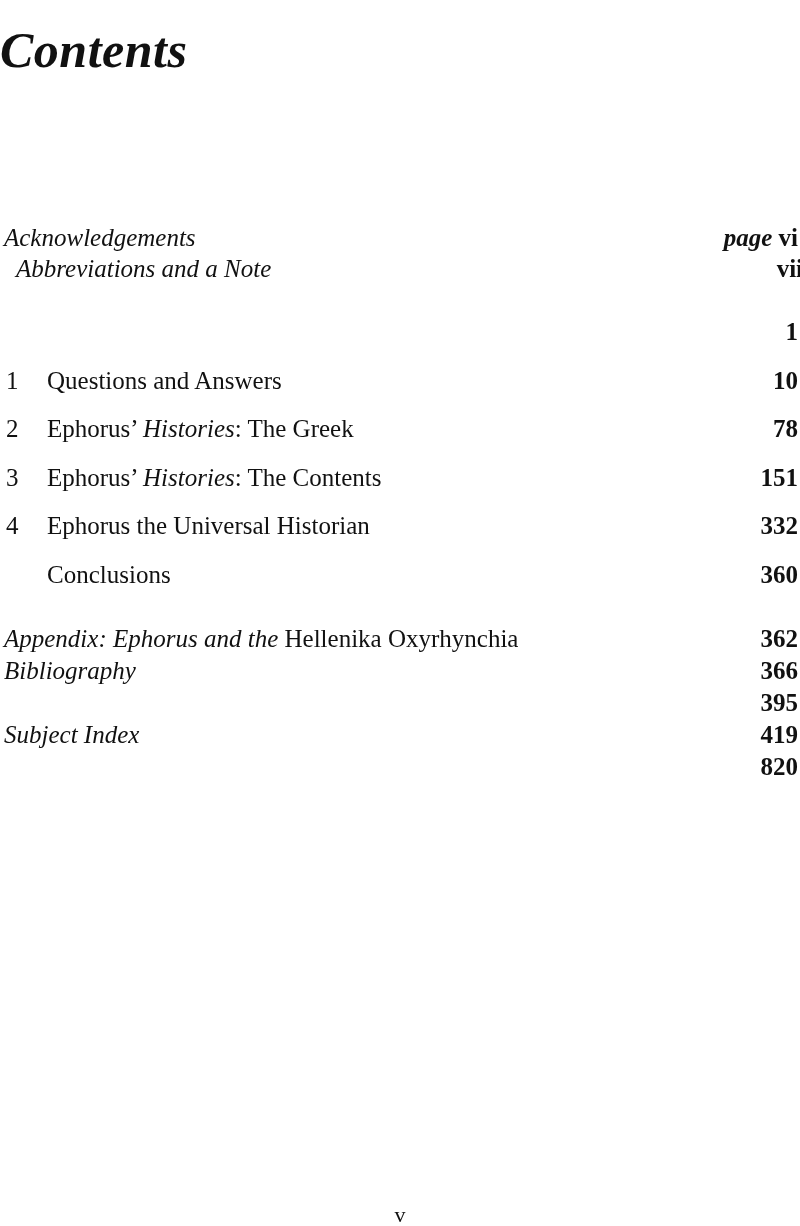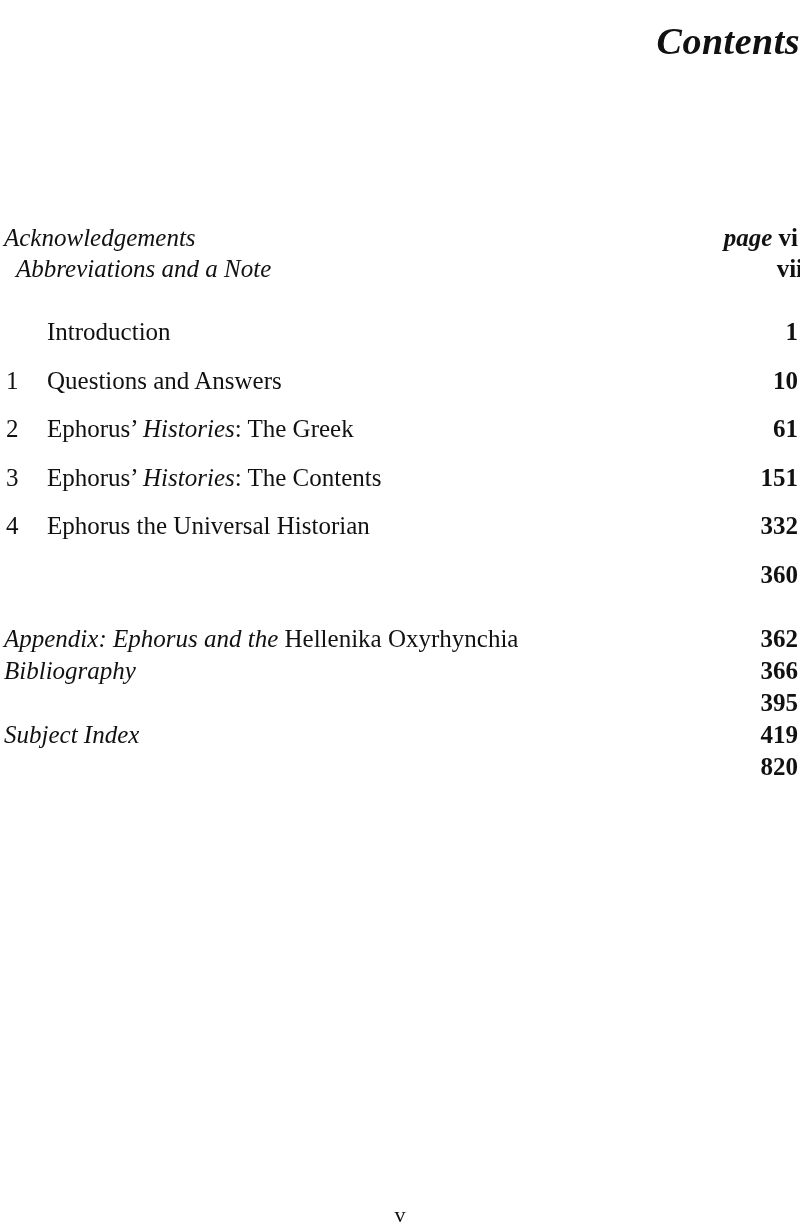--- a/index.html
+++ b/index.html
@@ -13,23 +13,23 @@
       position: relative;
       overflow: hidden;
       color: #111111;
       font-family: "Liberation Serif", "DejaVu Serif", serif;
     }
     .title {
       position: absolute;
       top: -6px;
       left: 0;
       width: 800px;
-      text-align: right;
+      text-align: left;
       font-style: italic;
-      font-size: 38px;
+      font-size: 50px;
       line-height: 44px;
       letter-spacing: 0.5px;
     }
     .row {
       position: absolute;
       left: 4px;
       width: 796px;
       height: 32px;
       font-size: 25px;
       line-height: 32px;
@@ -75,45 +75,45 @@
   <span class="label flush it">Acknowledgements</span>
   <span class="page"><span class="it">page</span> <span>vi</span></span>
 </div>
 <div class="row" style="top:253px;margin-left:12px;">
   <span class="label flush it">Abbreviations and a Note</span>
   <span class="page">viii</span>
 </div>
 
 <div class="row" style="top:316px;">
   <span class="num"></span>
-  <span class="label"><span>Introduction</span><span class="it"></span><span></span></span>
   <span class="page">1</span>
 </div>
 <div class="row" style="top:365px;">
   <span class="num">1</span>
   <span class="label"><span>Questions and Answers</span><span class="it"></span><span></span></span>
   <span class="page">10</span>
 </div>
 <div class="row" style="top:413px;">
   <span class="num">2</span>
   <span class="label"><span>Ephorus’ </span><span class="it">Histories</span><span>: The Greek</span></span>
-  <span class="page">61</span>
+  <span class="page">78</span>
 </div>
 <div class="row" style="top:462px;">
   <span class="num">3</span>
   <span class="label"><span>Ephorus’ </span><span class="it">Histories</span><span>: The Contents</span></span>
   <span class="page">151</span>
 </div>
 <div class="row" style="top:510px;">
   <span class="num">4</span>
   <span class="label"><span>Ephorus the Universal Historian</span><span class="it"></span><span></span></span>
   <span class="page">332</span>
 </div>
 <div class="row" style="top:559px;">
   <span class="num"></span>
+  <span class="label"><span>Conclusions</span><span class="it"></span><span></span></span>
   <span class="page">360</span>
 </div>
 
 <div class="row" style="top:623px;">
   <span class="label flush"><span class="it">Appendix: Ephorus and the </span><span>Hellenika Oxyrhynchia</span></span>
   <span class="page">362</span>
 </div>
 <div class="row" style="top:655px;">
   <span class="label flush"><span class="it">Bibliography</span><span></span></span>
   <span class="page">366</span>

